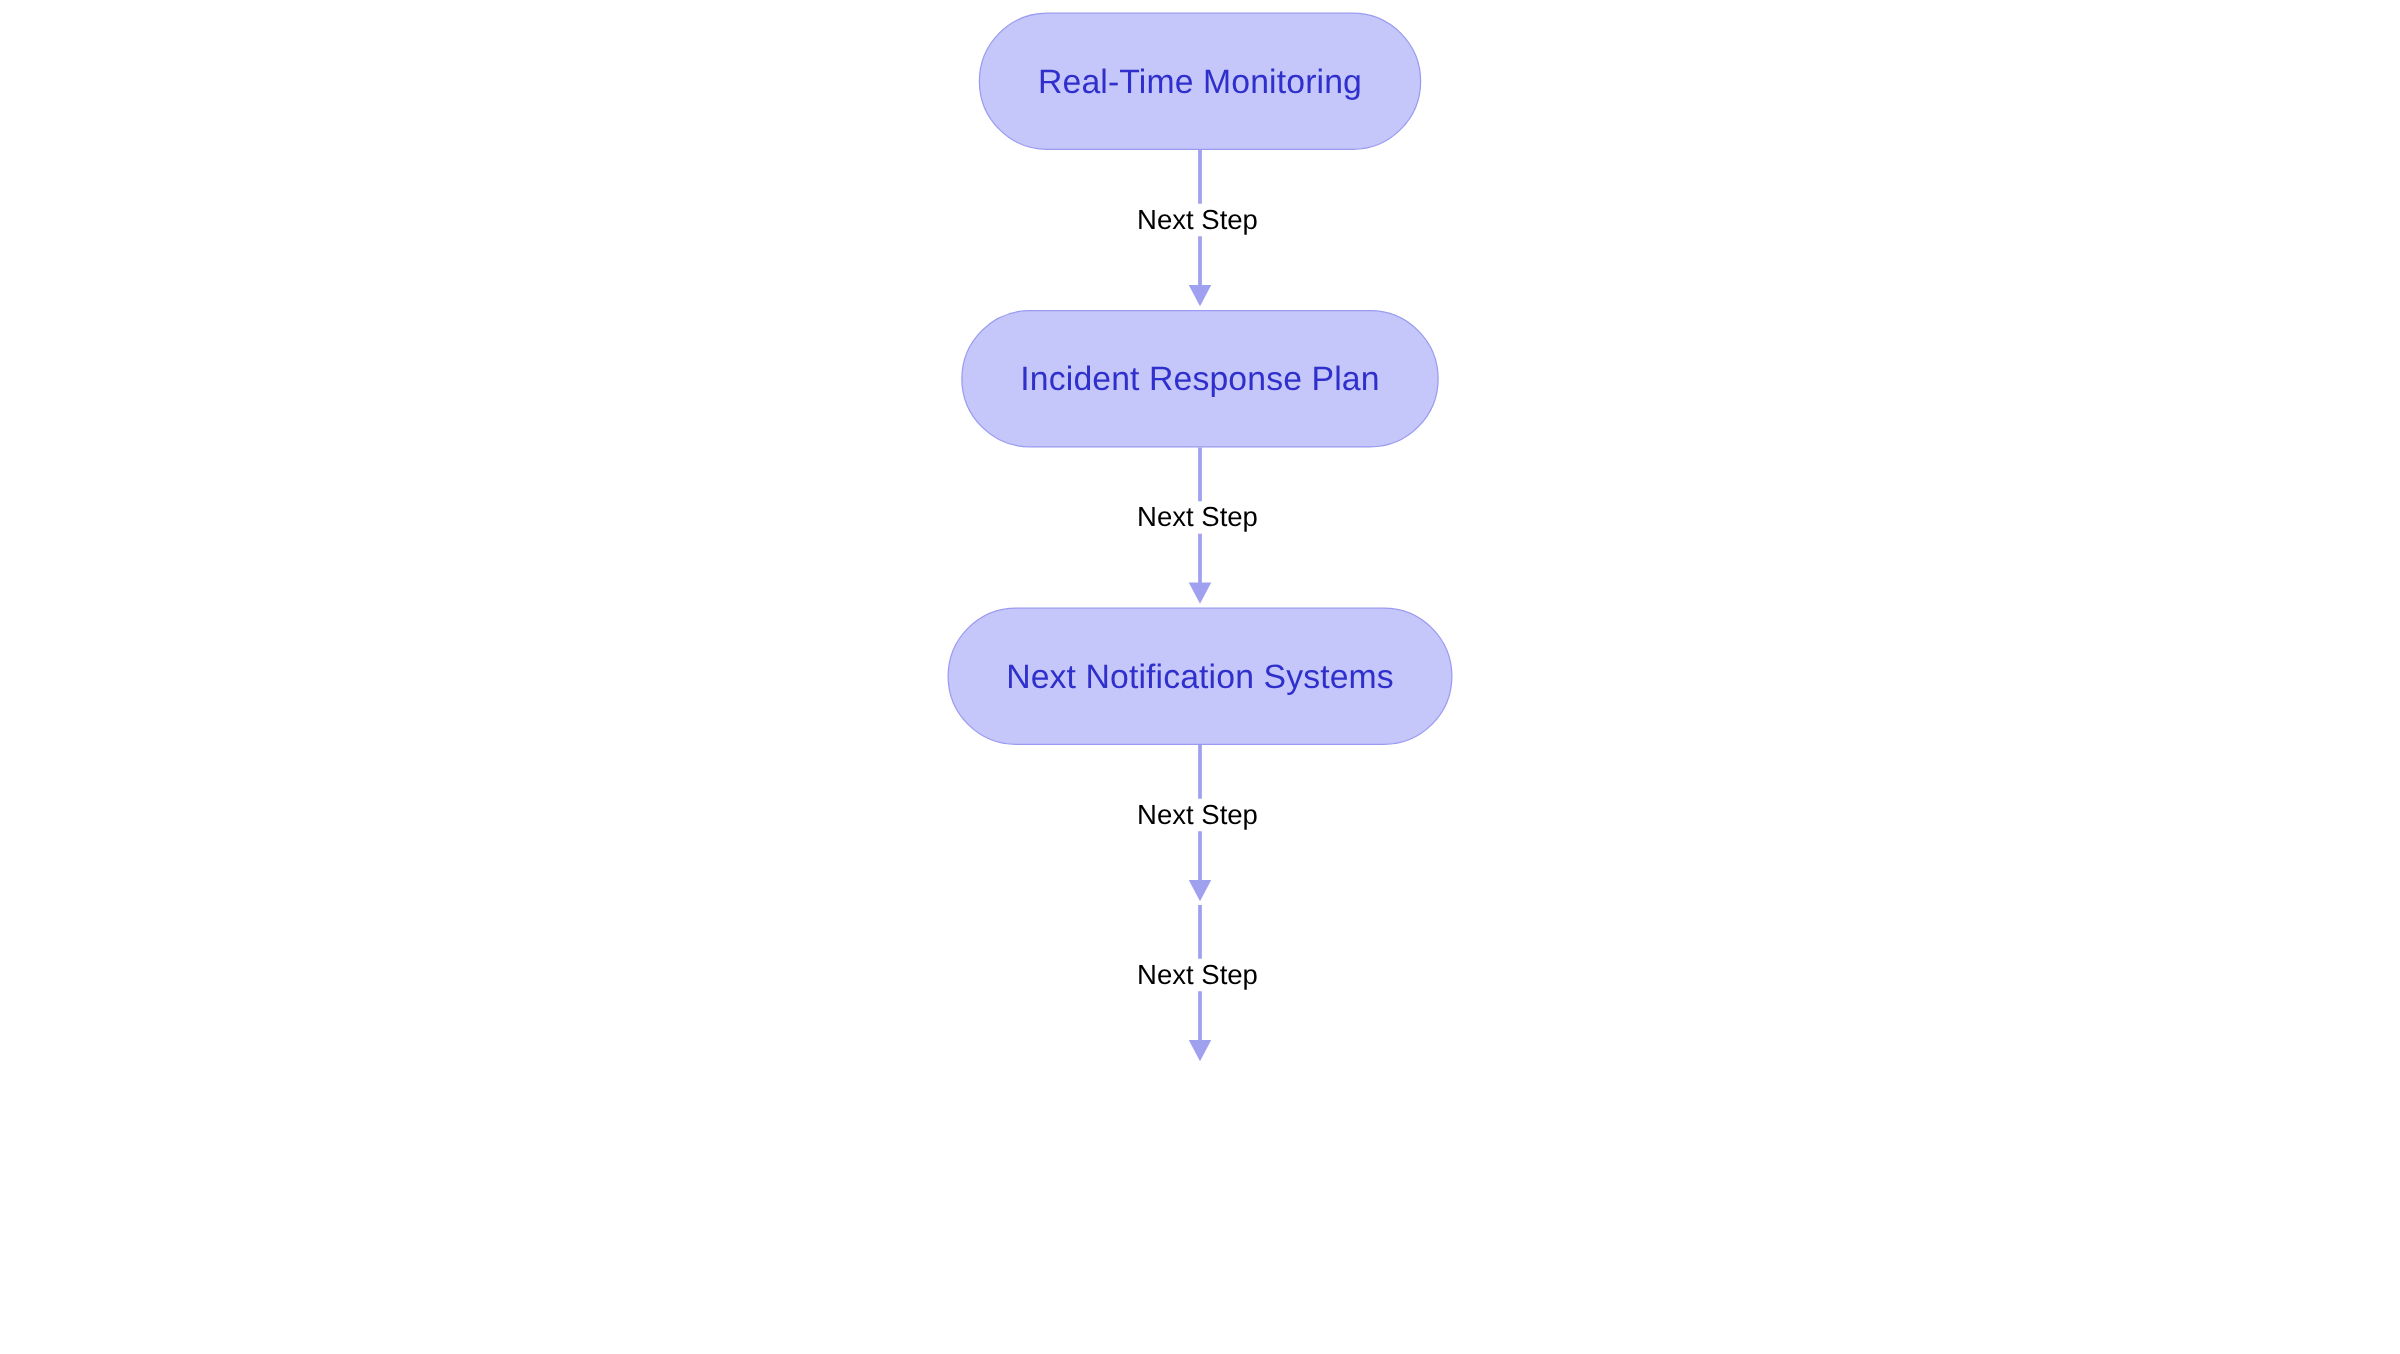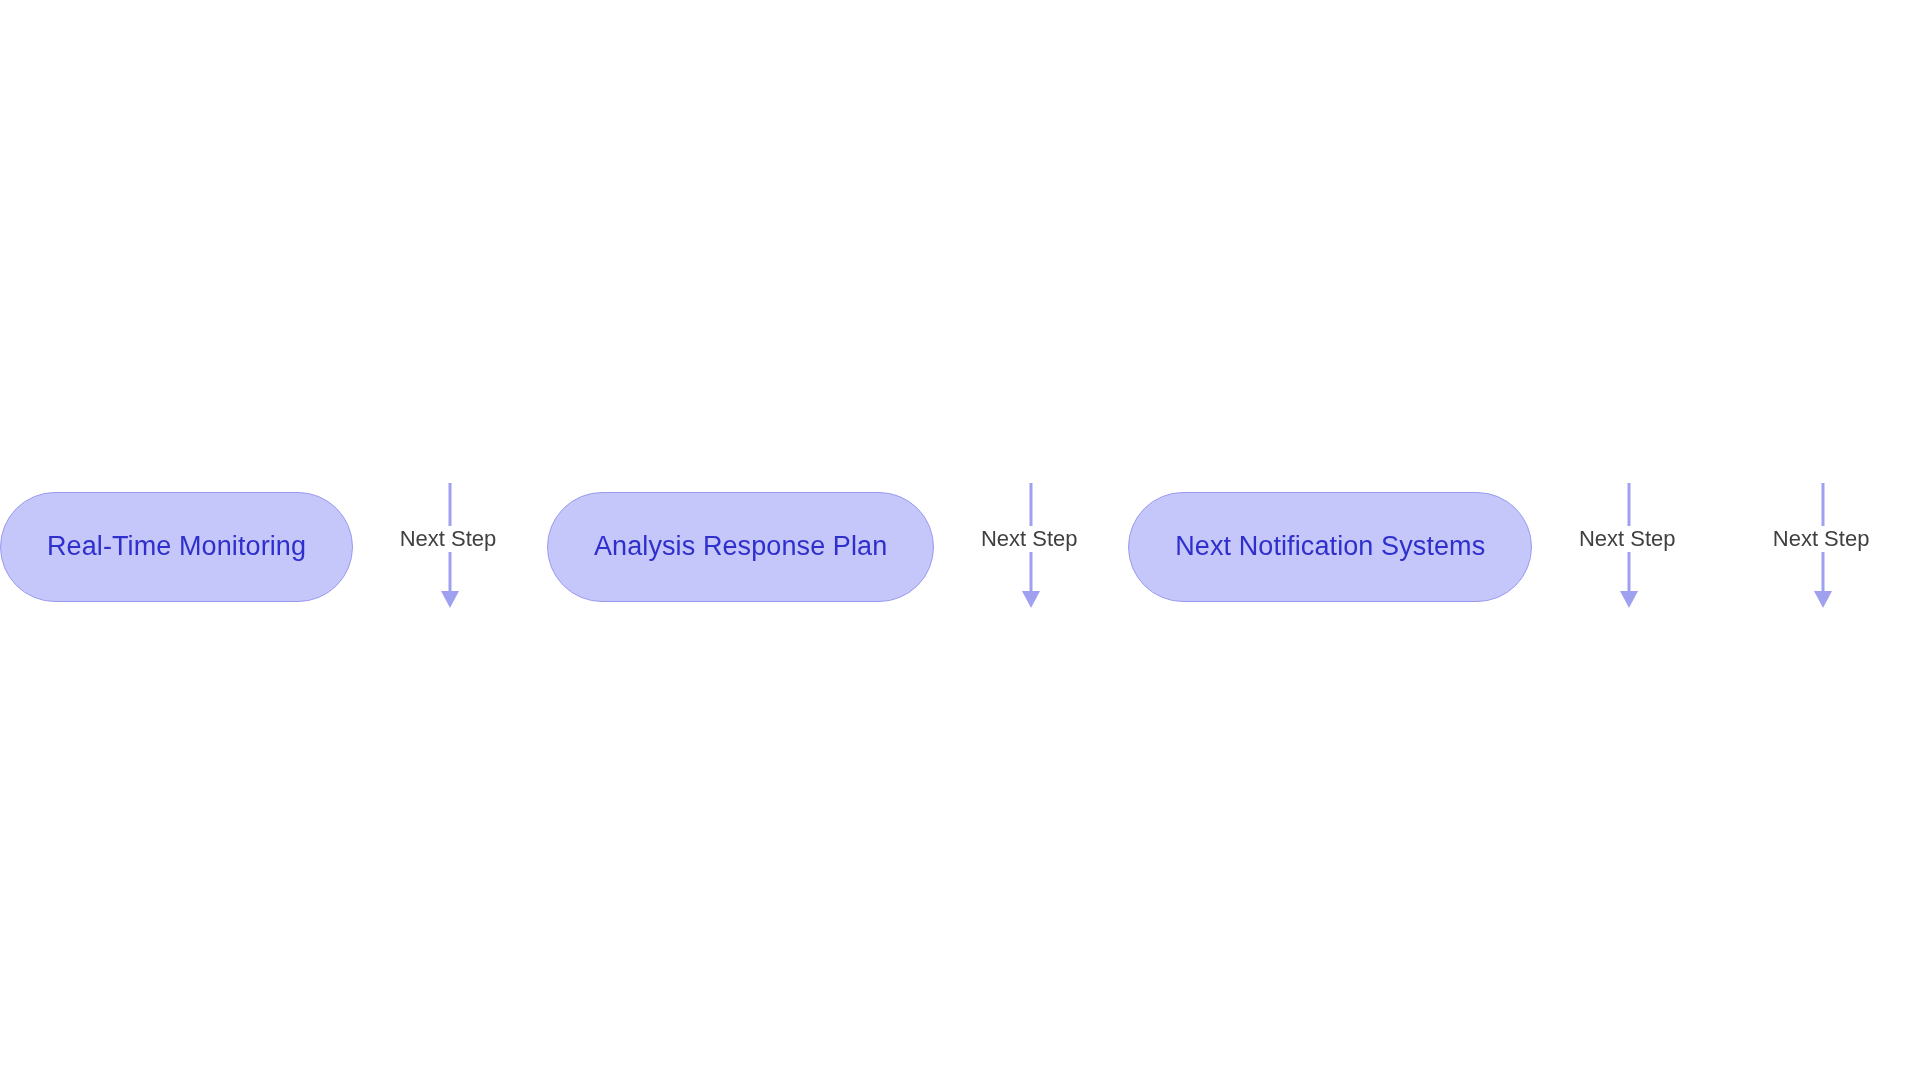--- a/index.html
+++ b/index.html
@@ -21,21 +21,21 @@
     background: #ffffff;
   }
 
   .flow-column {
     position: absolute;
     left: 0;
     top: 0;
     width: 1920px;
     height: 1083px;
     display: flex;
-    flex-direction: row;
+    flex-direction: column;
     align-items: center;
     justify-content: flex-start;
     padding-top: 10px;
     box-sizing: border-box;
   }
 
   
   .node {
     position: relative;
     height: 110px;
@@ -90,21 +90,21 @@
   }
   .edge-label {
     position: absolute;
     left: 50%;
     top: 50%;
     transform: translate(-50%, -50%);
     margin-left: -2px;
     margin-top: -8px;
     font-size: 22px;
     line-height: 1;
-    color: #404040;
+    color: #000000;
     background: #ffffff;
     padding: 2px 6px;
     white-space: nowrap;
   }
 </style>
 </head>
 <body>
 
 <div id="flowchart-canvas">
   <div class="flow-column">
@@ -113,21 +113,21 @@
       <span class="node-label">Real-Time Monitoring</span>
     </div>
 
     <div class="edge">
       <div class="edge-line"></div>
       <div class="edge-arrow"></div>
       <span class="edge-label">Next Step</span>
     </div>
 
     <div class="node">
-      <span class="node-label">Analysis Response Plan</span>
+      <span class="node-label">Incident Response Plan</span>
     </div>
 
     <div class="edge">
       <div class="edge-line"></div>
       <div class="edge-arrow"></div>
       <span class="edge-label">Next Step</span>
     </div>
 
     <div class="node">
       <span class="node-label">Next Notification Systems</span>

